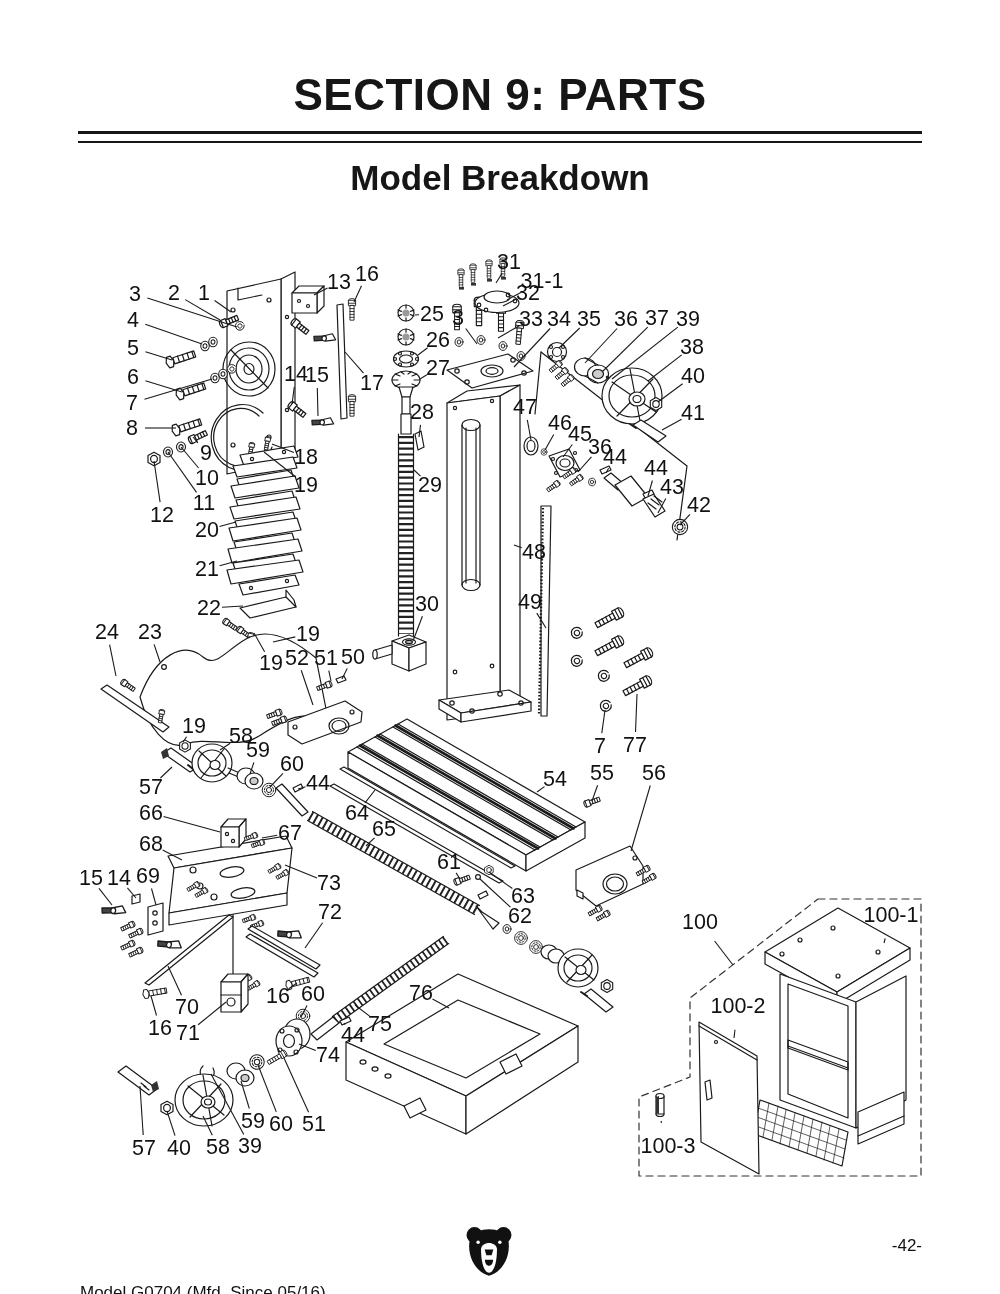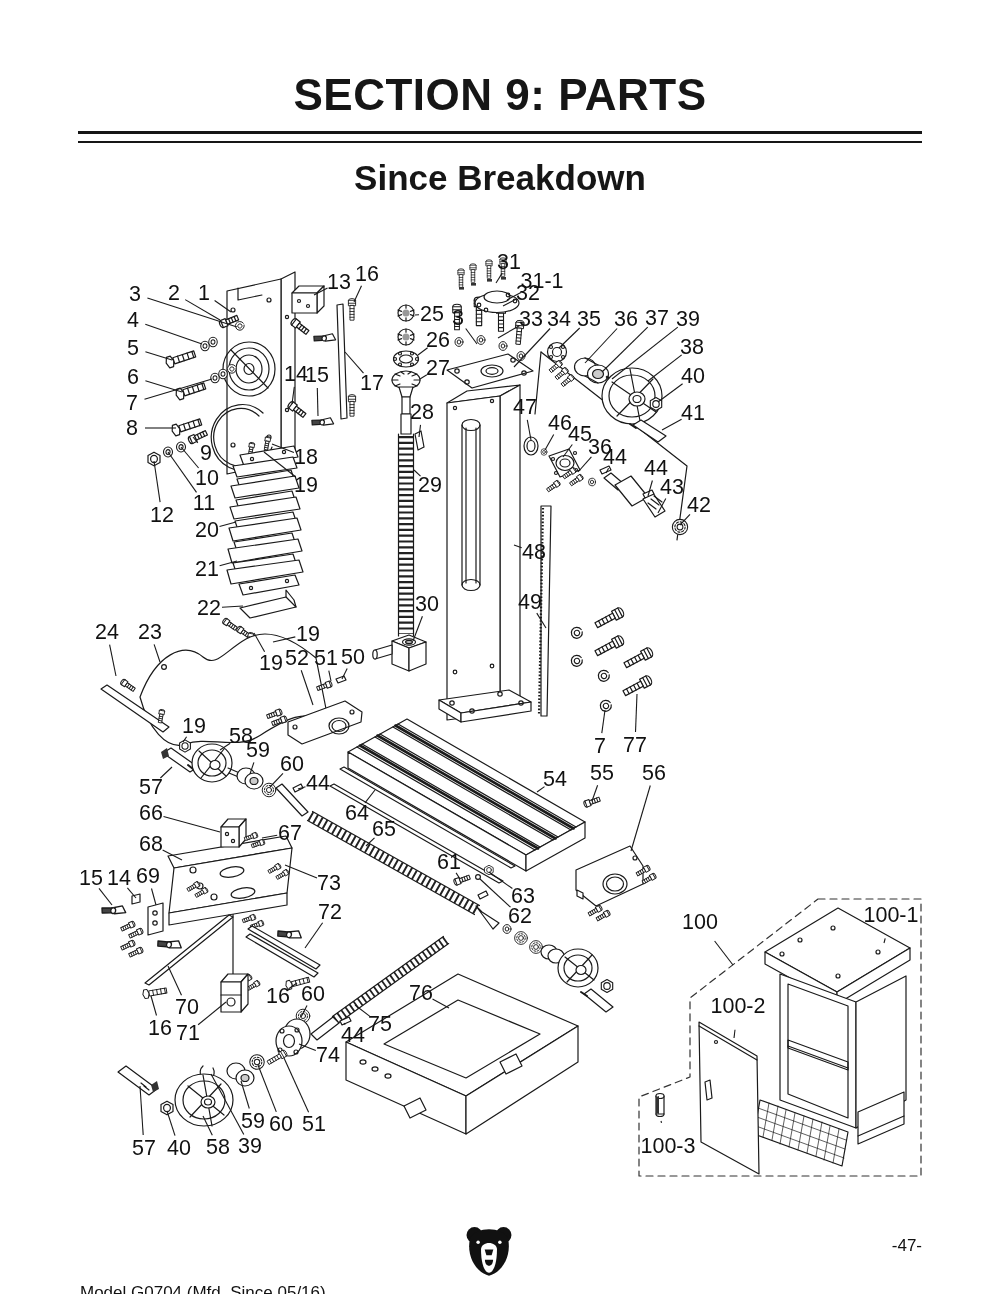--- a/index.html
+++ b/index.html
@@ -21,21 +21,21 @@
   .footer-right{position:absolute;top:1236px;right:78px;font-size:17px;}
 </style>
 </head>
 <body>
 
 <div class="page">
 
   <h1 class="title">SECTION 9: PARTS</h1>
   <div class="rule rule1"></div>
   <div class="rule rule2"></div>
-  <h2 class="subtitle">Since Breakdown</h2>
+  <h2 class="subtitle">Model Breakdown</h2>
 
   <svg class="diagram" viewBox="0 0 1000 1294" xmlns="http://www.w3.org/2000/svg">
     <defs>
       <g id="hexbolt">
           <polygon points="-4,0 -2,-5.5 2,-5.5 4,0 2,5.5 -2,5.5" fill="#fff"></polygon>
           <rect x="4" y="-3.2" width="22" height="6.4" fill="#fff"></rect>
           <line x1="9" y1="-3.2" x2="9" y2="3.2"></line>
           <line x1="14" y1="-3.2" x2="14" y2="3.2"></line>
           <line x1="19" y1="-3.2" x2="19" y2="3.2"></line>
           <line x1="24" y1="-3.2" x2="24" y2="3.2"></line>
@@ -796,14 +796,14 @@
         <line x1="885.2" y1="938.3" x2="884" y2="943"></line>
         <text x="891" y="915">100-1</text>
         <line x1="735.0" y1="1029.8" x2="734" y2="1038"></line>
         <text x="738" y="1006">100-2</text>
         <line x1="661.5" y1="1122.9" x2="661" y2="1121"></line>
         <text x="668" y="1146">100-3</text>
       </g>
   </svg>
 
   <div class="footer-left">Model G0704 (Mfd. Since 05/16)</div>
-  <div class="footer-right">-47-</div>
+  <div class="footer-right">-42-</div>
 </div>
 
 </body></html>

